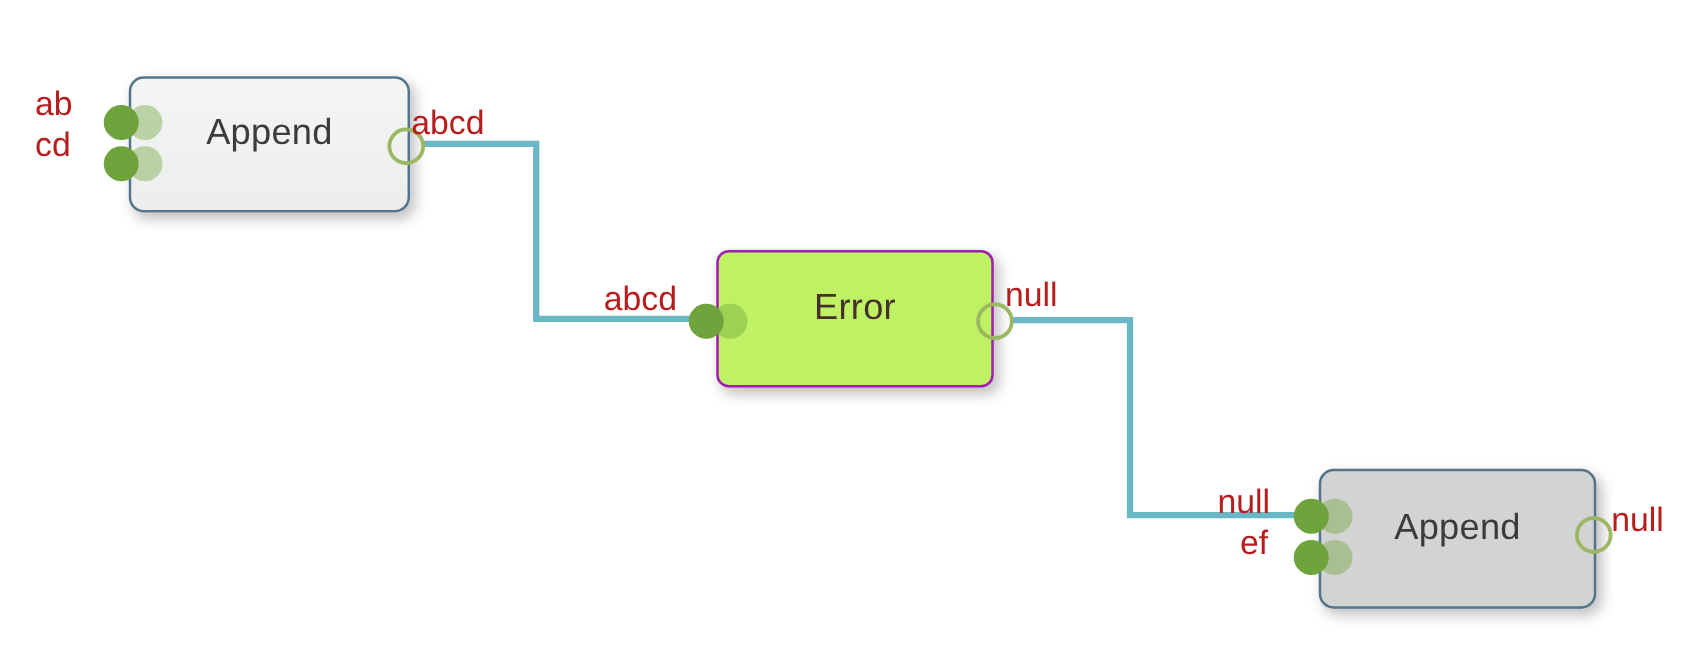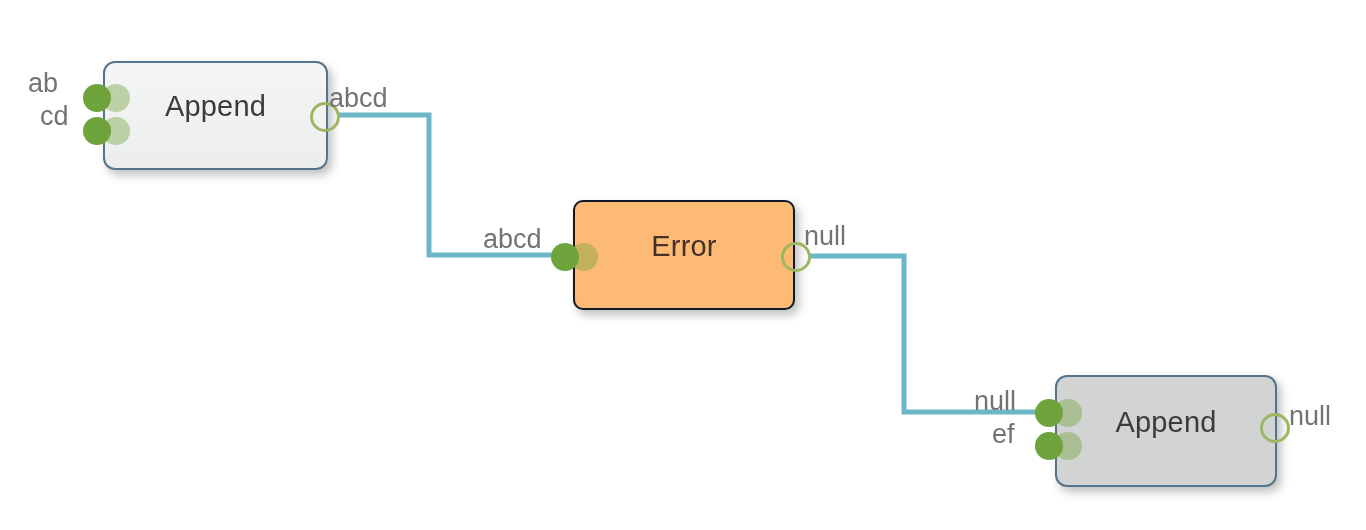--- a/index.html
+++ b/index.html
@@ -42,22 +42,22 @@
     color: #3b3b3b;
     letter-spacing: 0.2px;
   }
   #node-1 {
     left: 103px; top: 61px; width: 221px; height: 87px;
     background: linear-gradient(180deg, #f4f5f5 0%, #eceeee 100%);
     border: 2px solid #54748b;
   }
   #node-2 {
     left: 573px; top: 200px; width: 218px; height: 88px;
-    background: #fdba74;
-    border: 2px solid #0f172a;
+    background: #bef264;
+    border: 2px solid #a21caf;
     border-radius: 10px;
     justify-content: center;
   }
   #node-2 .node-title { color: #46302a; }
   #node-3 {
     left: 1055px; top: 375px; width: 218px; height: 90px;
     background: #d2d3d3;
     border: 2px solid #54748b;
   }
   
@@ -91,27 +91,27 @@
     background: transparent;
     z-index: 3;
   }
   #p1-out { left: 310px;  top: 102px; }
   #p2-out { left: 781px;  top: 242px; }
   #p3-out { left: 1260px; top: 413px; }
   
   .port-label {
     position: absolute;
     font-size: 27px;
-    color: #737373;
+    color: #b91c1c;
     z-index: 4;
     white-space: nowrap;
   }
   .port-label.right-align { text-align: right; }
   #lbl-n1-in1 { left: 28px;   top: 68px;  }
-  #lbl-n1-in2 { left: 40px;   top: 101px; text-align: right; }
+  #lbl-n1-in2 { left: 28px;   top: 101px; text-align: right; }
   #lbl-n1-out { left: 329px;  top: 83px;  }
   #lbl-n2-in1 { left: 483px;  top: 224px; }
   #lbl-n2-out { left: 804px;  top: 221px; }
   #lbl-n3-in1 { left: 974px;  top: 386px; }
   #lbl-n3-in2 { left: 992px;  top: 419px; }
   #lbl-n3-out { left: 1289px; top: 401px; }
   .watermark {
     position: absolute;
     left: 1020px; top: 441px;
     z-index: 6;

